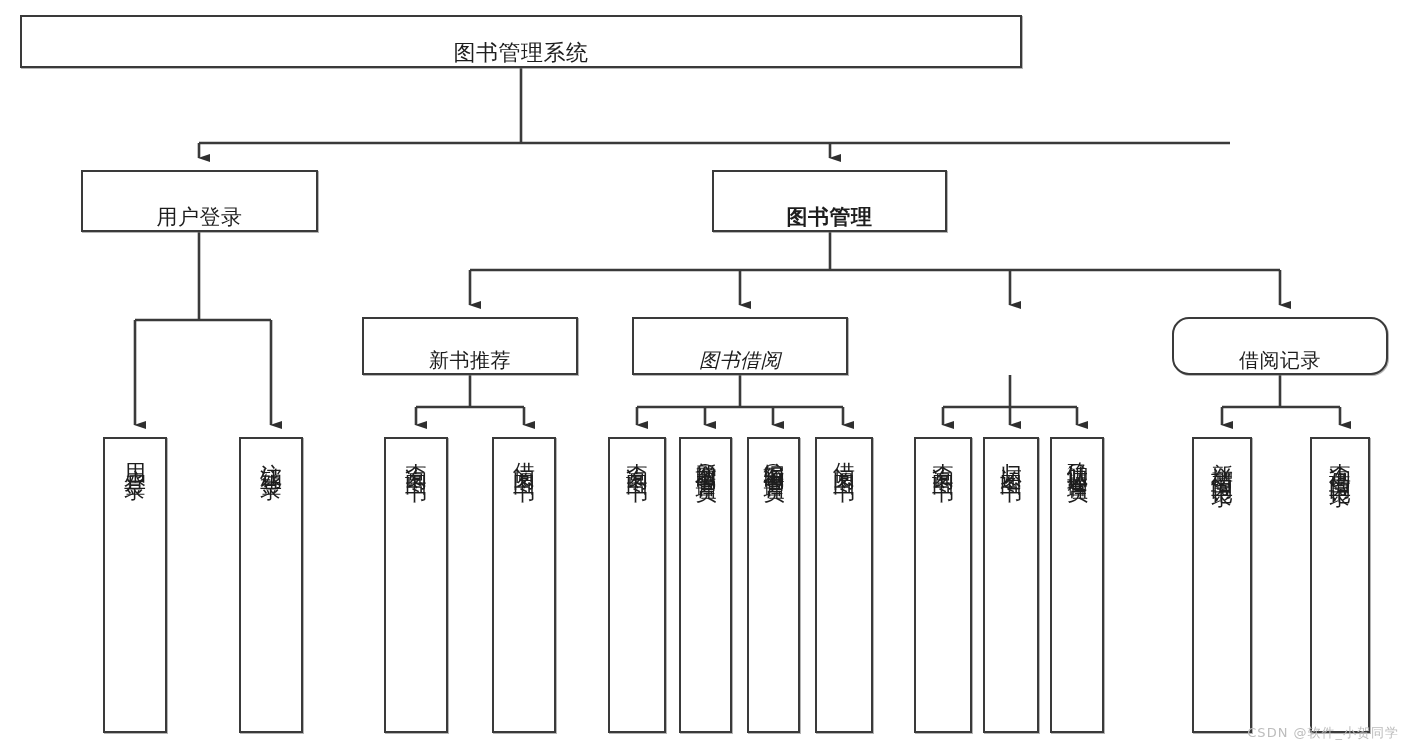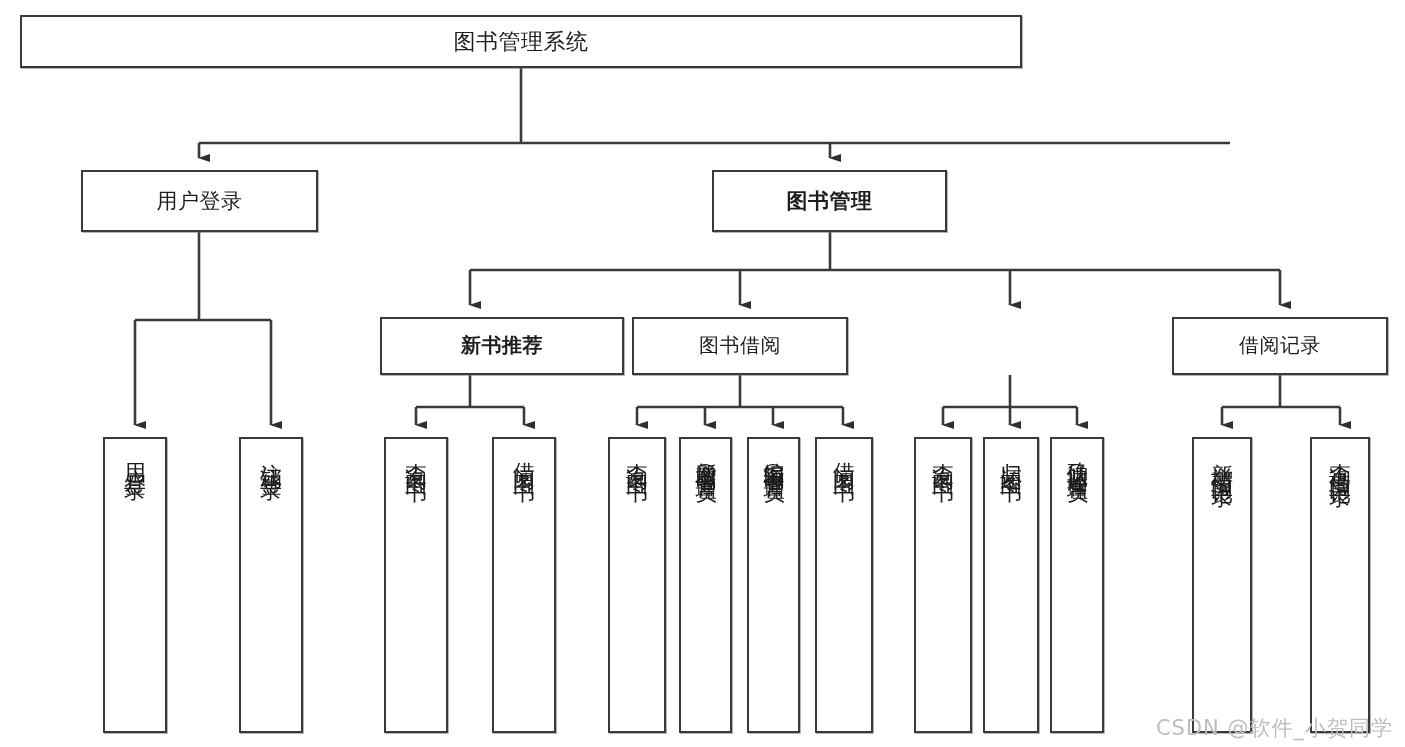--- a/index.html
+++ b/index.html
@@ -13,21 +13,21 @@
   #canvas{position:relative;width:1405px;height:747px;}
   svg#edges{position:absolute;left:0;top:0;width:1405px;height:747px;pointer-events:none;}
 
   .node{
     position:absolute;
     box-sizing:border-box;
     background:#ffffff;
     border:2px solid #3a3a3a;
     box-shadow:1px 1px 0 rgba(120,120,120,.55);
     display:flex;
-    align-items:center;
+    align-items:flex-end;
     justify-content:center;
     color:#1d1d1d;
     z-index:2;
   }
   .node .lbl{
     line-height:1.18;
     letter-spacing:.5px;
     white-space:pre;
     text-align:center;
   }
@@ -54,22 +54,22 @@
     line-height:1;
     letter-spacing:6px;
     white-space:nowrap;
     max-height:284px;
   }
   .n-leaf.tall .lbl{letter-spacing:3px;font-size:21px;}
   .n-leaf.mid  .lbl{letter-spacing:5px;}
 
   .watermark{
     position:absolute;
-    right:12px;bottom:5px;
-    font-size:21px;
+    right:6px;bottom:5px;
+    font-size:13px;
     color:#bdbdbd;
     letter-spacing:1px;
     z-index:5;
     white-space:nowrap;
   }
 </style>
 </head>
 <body>
 
 <div id="canvas">
@@ -128,27 +128,27 @@
     <span class="lbl">图书管理系统</span>
   </div>
 
   <div class="node n-t2" style="left:81px;width:237px;">
     <span class="lbl">用户登录</span>
   </div>
   <div class="node n-t2" style="left:712px;width:235px;font-weight:bold;">
     <span class="lbl">图书管理</span>
   </div>
 
-  <div class="node n-t3" style="left:380px;width:244px;font-weight:bold;">
+  <div class="node n-t3" style="left:362px;width:216px;">
     <span class="lbl">新书推荐</span>
   </div>
-  <div class="node n-t3" style="left:632px;width:216px;">
+  <div class="node n-t3" style="left:632px;width:216px;font-style:italic;">
     <span class="lbl">图书借阅</span>
   </div>
-  <div class="node n-t3" style="left:1172px;width:216px;">
+  <div class="node n-t3" style="left:1172px;width:216px;border-radius:17px;">
     <span class="lbl">借阅记录</span>
   </div>
 
   <div class="node n-leaf" style="left:103px;width:64px;">
     <span class="lbl">用户登录</span>
   </div>
   <div class="node n-leaf" style="left:239px;width:64px;">
     <span class="lbl">注销登录</span>
   </div>
 

